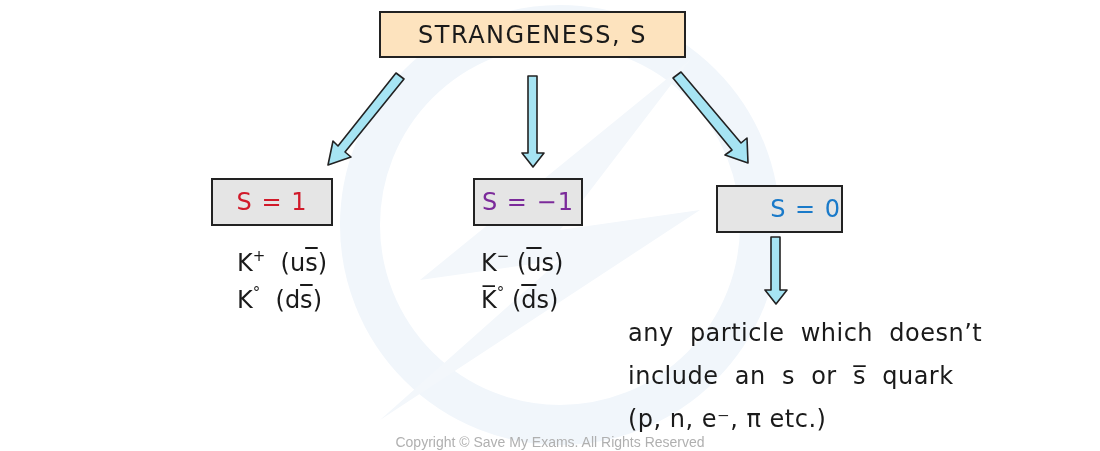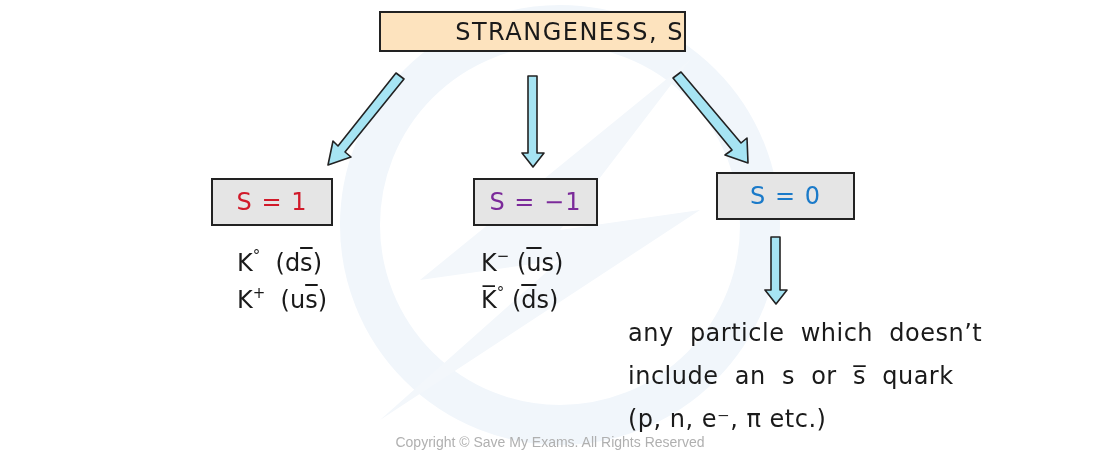--- a/index.html
+++ b/index.html
@@ -3,25 +3,25 @@
 <meta charset="utf-8">
 <style>
   html, body { margin: 0; padding: 0; background: #ffffff; }
   body { width: 1100px; height: 451px; position: relative; overflow: hidden;
          font-family: "DejaVu Sans", sans-serif; color: #1a1a1a; }
   .watermark { position: absolute; left: 0; top: 0; width: 1100px; height: 451px; }
   .arrows { position: absolute; left: 0; top: 0; width: 1100px; height: 451px; }
   .box { position: absolute; border: 2px solid #222; box-sizing: border-box;
          display: flex; align-items: center; justify-content: center;
          font-size: 24px; letter-spacing: 1px; }
-  .top-box { left: 379px; top: 11px; width: 307px; height: 41px; background: #fde3be; color: #1a1a1a; letter-spacing: 1.5px; justify-content: flex-end; }
+  .top-box { left: 379px; top: 11px; width: 307px; height: 47px; background: #fde3be; color: #1a1a1a; letter-spacing: 1.5px; }
   .s-box { height: 48px; background: #e5e5e5; }
   .s1 { left: 211px; top: 178px; width: 122px; }
-  .sm1 { left: 473px; top: 178px; width: 125px; }
-  .s0 { left: 716px; top: 172px; width: 139px; }
+  .sm1 { left: 473px; top: 178px; width: 110px; }
+  .s0 { left: 716px; top: 185px; width: 127px; justify-content: flex-end; }
   .particles { position: absolute; font-size: 24px; line-height: 37px; }
   .p1 { left: 237px; top: 245px; }
   .p2 { left: 481px; top: 245px; }
   .pline { white-space: nowrap; }
   sup { font-size: 15px; vertical-align: 10px; line-height: 0; }
   .ov { text-decoration: overline; }
   .desc { position: absolute; left: 620px; top: 312px; font-size: 24px; line-height: 43px; letter-spacing: 0.5px; margin-left: 8px; }
   .desc div { white-space: pre; }
   .copyright { position: absolute; left: 0; width: 1100px; top: 434px; text-align: center;
                font-family: "Liberation Sans", sans-serif; font-size: 14px; color: #b0b0b0; }
@@ -56,24 +56,24 @@
 </div>
 <div class="box s-box sm1">
   <span style="color:#7b2a9a">S = −1</span>
 </div>
 <div class="box s-box s0">
   <span style="color:#1a7ac9">S = 0</span>
 </div>
 
 <div class="particles p1">
   <div class="pline">
-    <span>K</span><sup>°</sup>&nbsp;&nbsp;(<span>d</span><span class="ov">s</span>)
+    <span>K</span><sup>+</sup>&nbsp;&nbsp;(<span>u</span><span class="ov">s</span>)
   </div>
   <div class="pline">
-    <span>K</span><sup>+</sup>&nbsp;&nbsp;(<span>u</span><span class="ov">s</span>)
+    <span>K</span><sup>°</sup>&nbsp;&nbsp;(<span>d</span><span class="ov">s</span>)
   </div>
 </div>
 
 <div class="particles p2">
   <div class="pline">
     <span>K</span><sup>−</sup>&nbsp;(<span class="ov">u</span><span>s</span>)
   </div>
   <div class="pline">
     <span>K̅</span><sup>°</sup>&nbsp;(<span class="ov">d</span><span>s</span>)
   </div>

